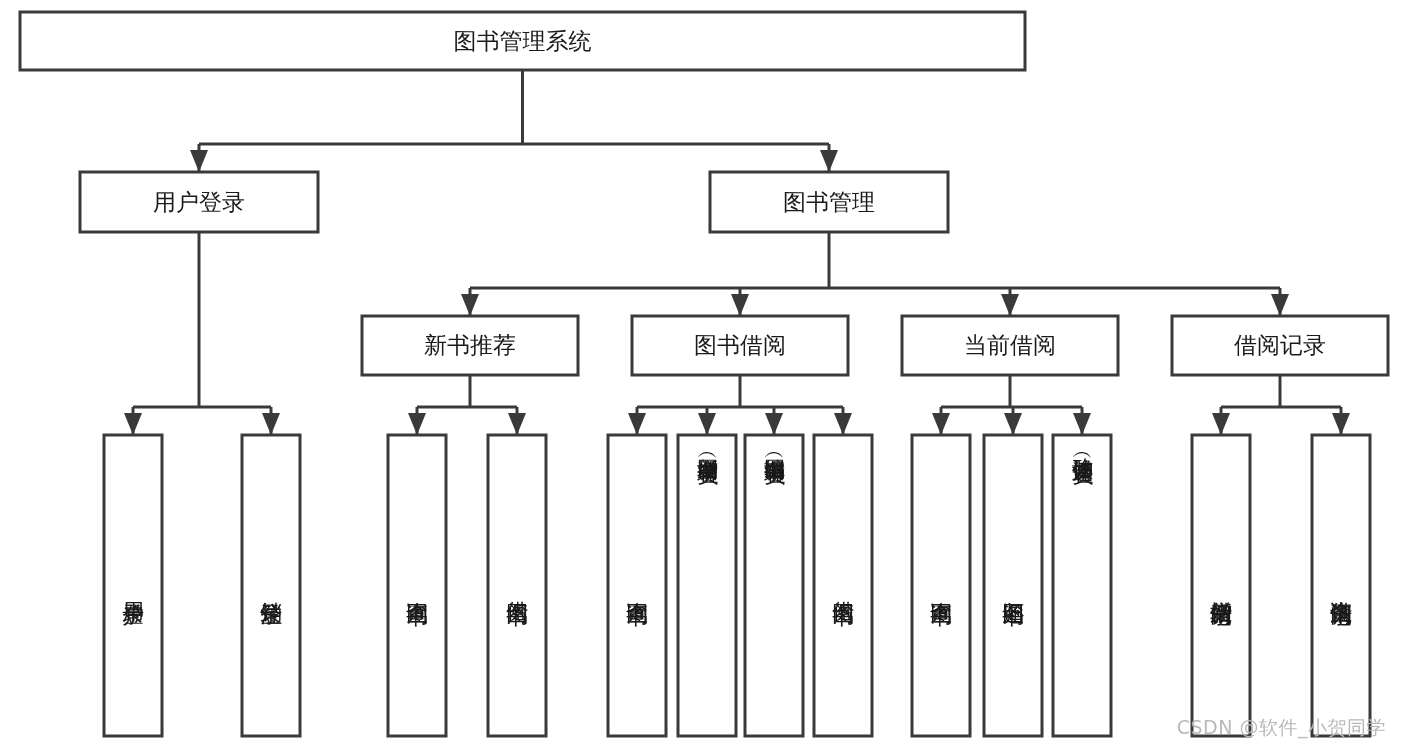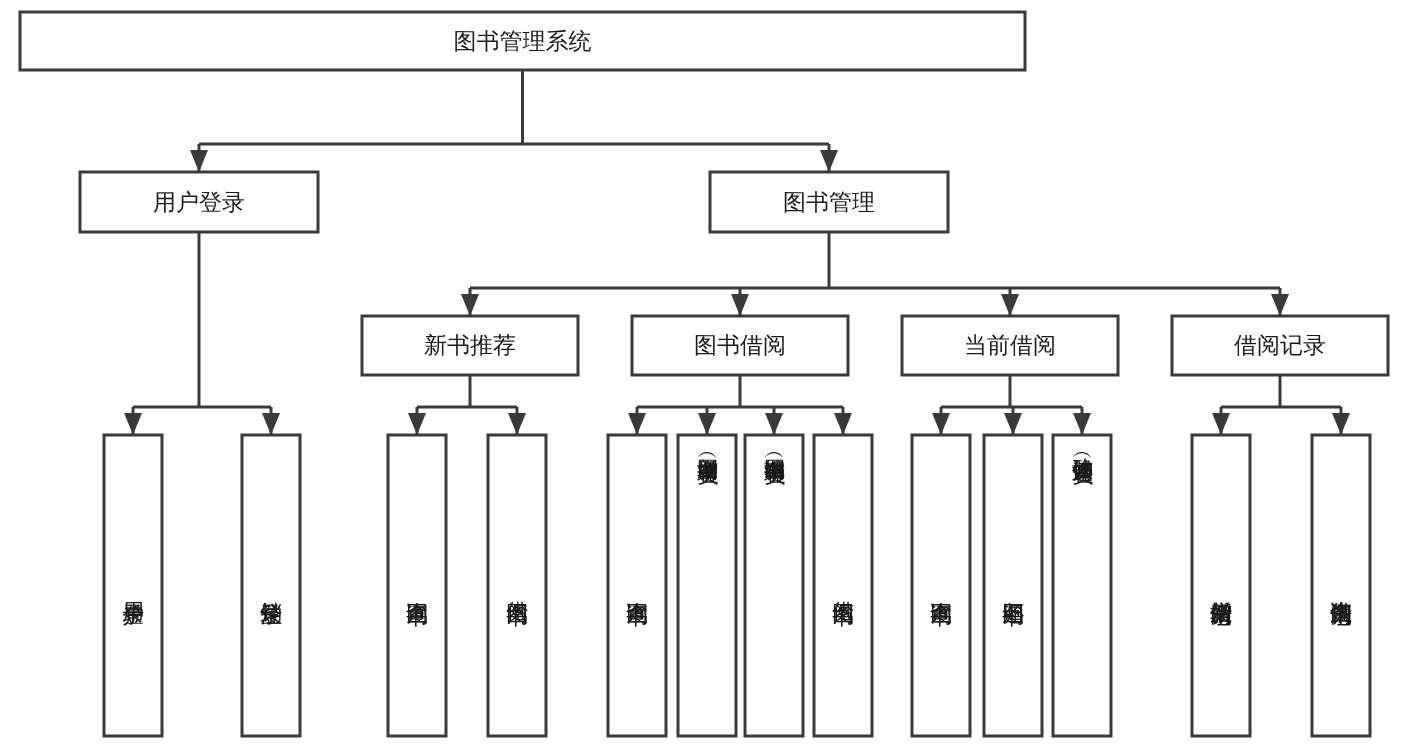--- a/index.html
+++ b/index.html
@@ -205,13 +205,14 @@
         <span class="vlabel" style="font-size: 21px;">确认归还（管理员）</span>
       </div>
       <div class="vlabel-wrap" style="left: 1192px; top: 435px; width: 58px; height: 301px;">
         <span class="vlabel">新增借阅记录</span>
       </div>
       <div class="vlabel-wrap" style="left: 1312px; top: 435px; width: 58px; height: 301px;">
         <span class="vlabel">查询借阅记录</span>
       </div>
     </div>
 
+  <div id="watermark">CSDN @软件_小贺同学</div>
 </div>
 
 </body></html>

